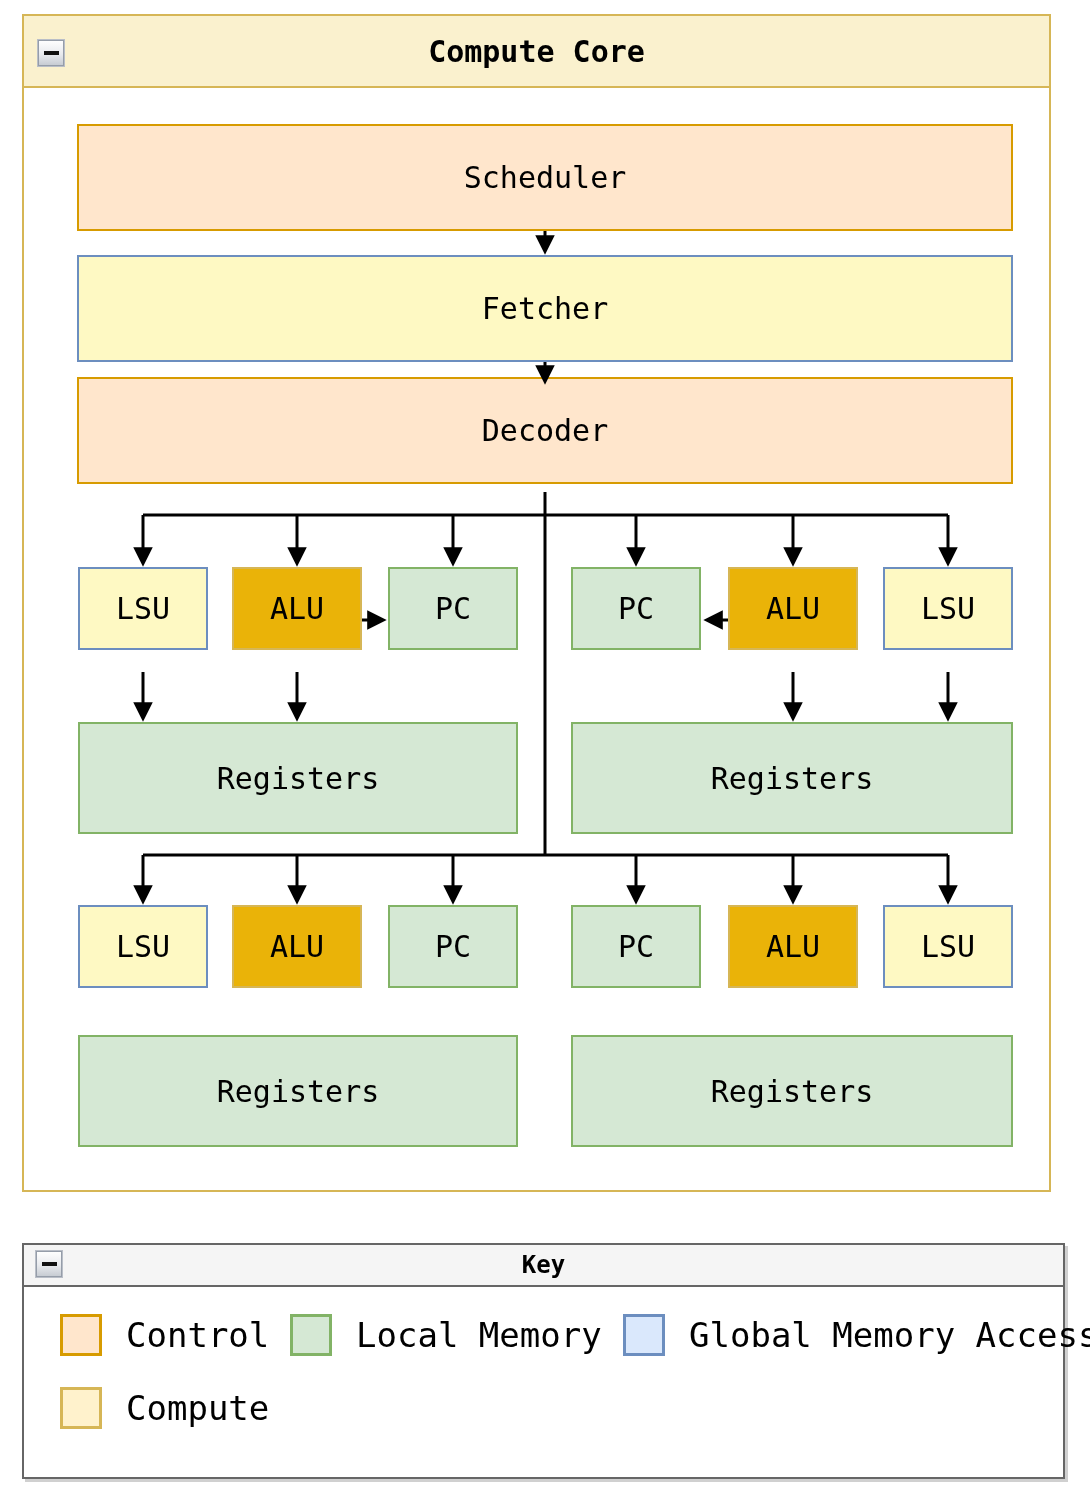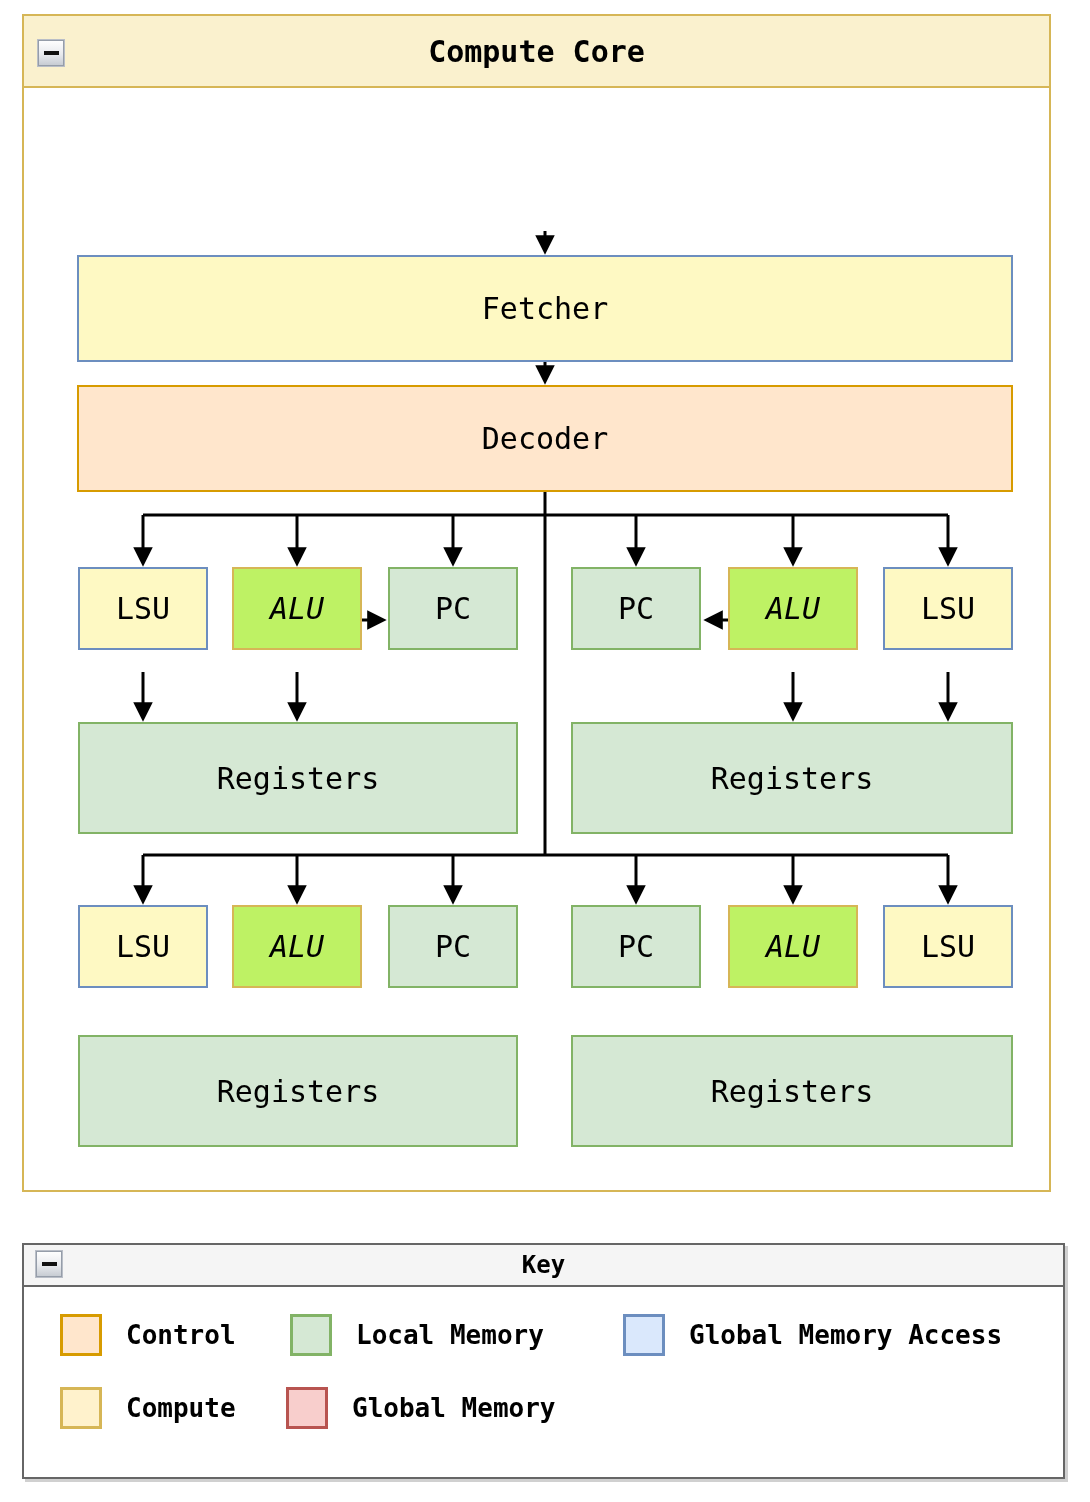--- a/index.html
+++ b/index.html
@@ -20,49 +20,52 @@
   
   .collapse-btn{width:26px;height:26px;border:1px solid #959da9;outline:1px solid #b9bec7;
     background:linear-gradient(#fefefe,#e8eaee 55%,#c7ccd3);display:flex;align-items:center;justify-content:center;
     cursor:pointer;box-sizing:border-box;}
   .collapse-btn .bar{width:15px;height:4px;background:#111;}
   
   .block{position:absolute;display:flex;align-items:center;justify-content:center;
     font-size:30px;box-sizing:border-box;border:2px solid #000;}
   .wide{left:77px;width:936px;height:107px;}
   .control{background:#ffe6cc;border-color:#d79b00;}
-  .compute{background:#bef264;border-color:#d6b656;font-style:italic;}
+  .compute{background:#eab308;border-color:#d6b656;}
   .localmem{background:#d5e8d4;border-color:#82b366;}
   .globalacc{background:#fef9c3;border-color:#6c8ebf;}
   .unit{width:130px;height:83px;}
   .registers{height:112px;}
   
   .legend-item{position:absolute;display:flex;align-items:center;gap:24px;height:46px;}
   .swatch{width:42px;height:42px;border:3px solid #000;box-sizing:border-box;}
-  .legend-label{font-size:26px;white-space:nowrap;font-weight:bold;}
+  .legend-label{font-size:34px;white-space:nowrap;}
   svg.wires{left:0;top:0;pointer-events:none;}
   svg.wires line{stroke:#000;stroke-width:3;}
 </style>
 </head>
 <body>
 
 <div class="canvas" data-name="diagram-canvas">
 
   <div class="abs cc-window" data-name="compute-core-window"></div>
   <div class="abs cc-titlebar" data-name="compute-core-titlebar">
     <span data-name="compute-core-title">Compute Core</span>
   </div>
   <div class="abs collapse-btn" style="left:38px;top:40px;" data-name="collapse-button-compute-core">
     <span class="bar" data-name="minus-icon"></span>
   </div>
 
+  <div class="block wide control" style="top:124px;" data-name="scheduler-block">
+    <span data-name="scheduler-label">Scheduler</span>
+  </div>
   <div class="block wide globalacc" style="top:255px;" data-name="fetcher-block">
     <span data-name="fetcher-label">Fetcher</span>
   </div>
-  <div class="block wide control" style="top:385px;" data-name="decoder-block">
+  <div class="block wide control" style="top:377px;" data-name="decoder-block">
     <span data-name="decoder-label">Decoder</span>
   </div>
 
   <div class="block unit globalacc" style="left:78px;top:567px;" data-name="unit-lsu-top-left">
     <span data-name="unit-label">LSU</span>
   </div>
   <div class="block unit compute" style="left:232px;top:567px;" data-name="unit-alu-top-left">
     <span data-name="unit-label">ALU</span>
   </div>
   <div class="block unit localmem" style="left:388px;top:567px;" data-name="unit-pc-top-left">
@@ -162,18 +165,14 @@
     <span class="legend-label" data-name="legend-label">Local Memory</span>
   </div>
   <div class="legend-item" style="left:623px;top:1312px;align-items:center;" data-name="legend-item-global-memory-access">
     <span class="swatch" data-name="global-memory-access-swatch" style="background: rgb(218, 232, 252); border-color: rgb(108, 142, 191);"></span>
     <span class="legend-label" data-name="legend-label">Global Memory Access</span>
   </div>
   <div class="legend-item" style="left:60px;top:1385px;" data-name="legend-item-compute">
     <span class="swatch" data-name="compute-swatch" style="background: rgb(255, 242, 204); border-color: rgb(214, 182, 86);"></span>
     <span class="legend-label" data-name="legend-label">Compute</span>
   </div>
-  <div class="legend-item" style="left:286px;top:1385px;" data-name="legend-item-global-memory">
-    <span class="swatch" data-name="global-memory-swatch" style="background: rgb(248, 206, 204); border-color: rgb(184, 84, 80);"></span>
-    <span class="legend-label" data-name="legend-label">Global Memory</span>
-  </div>
 
 </div>
 
 </body></html>

